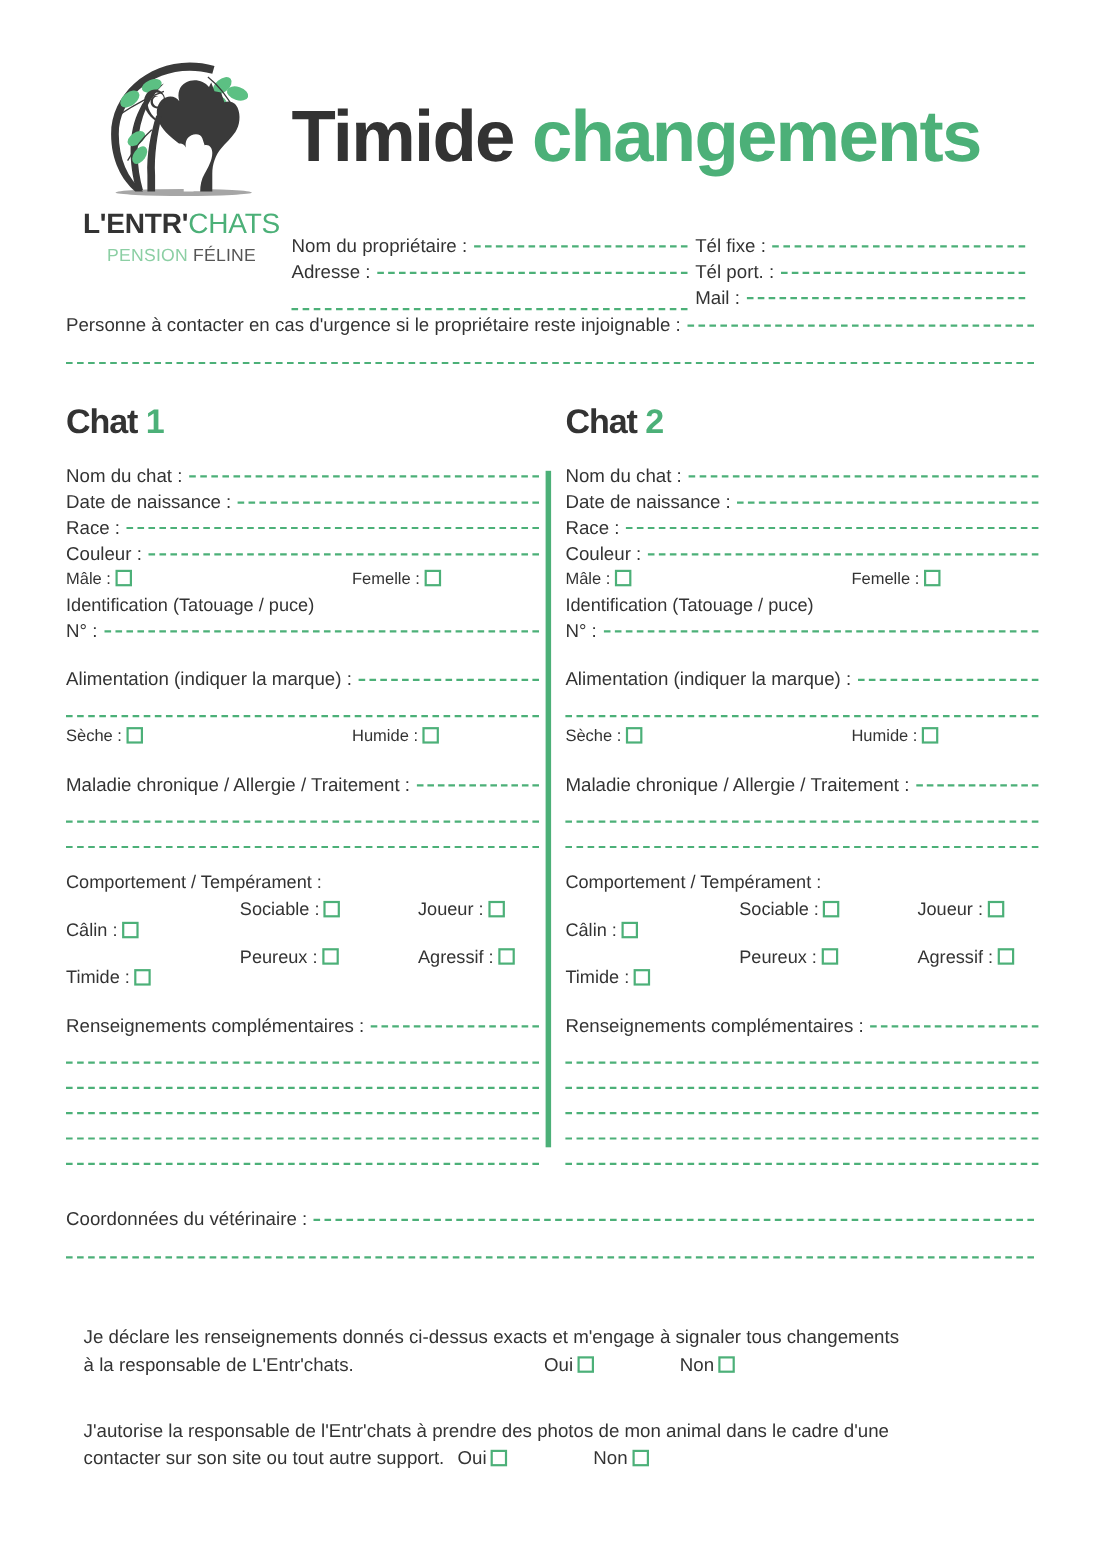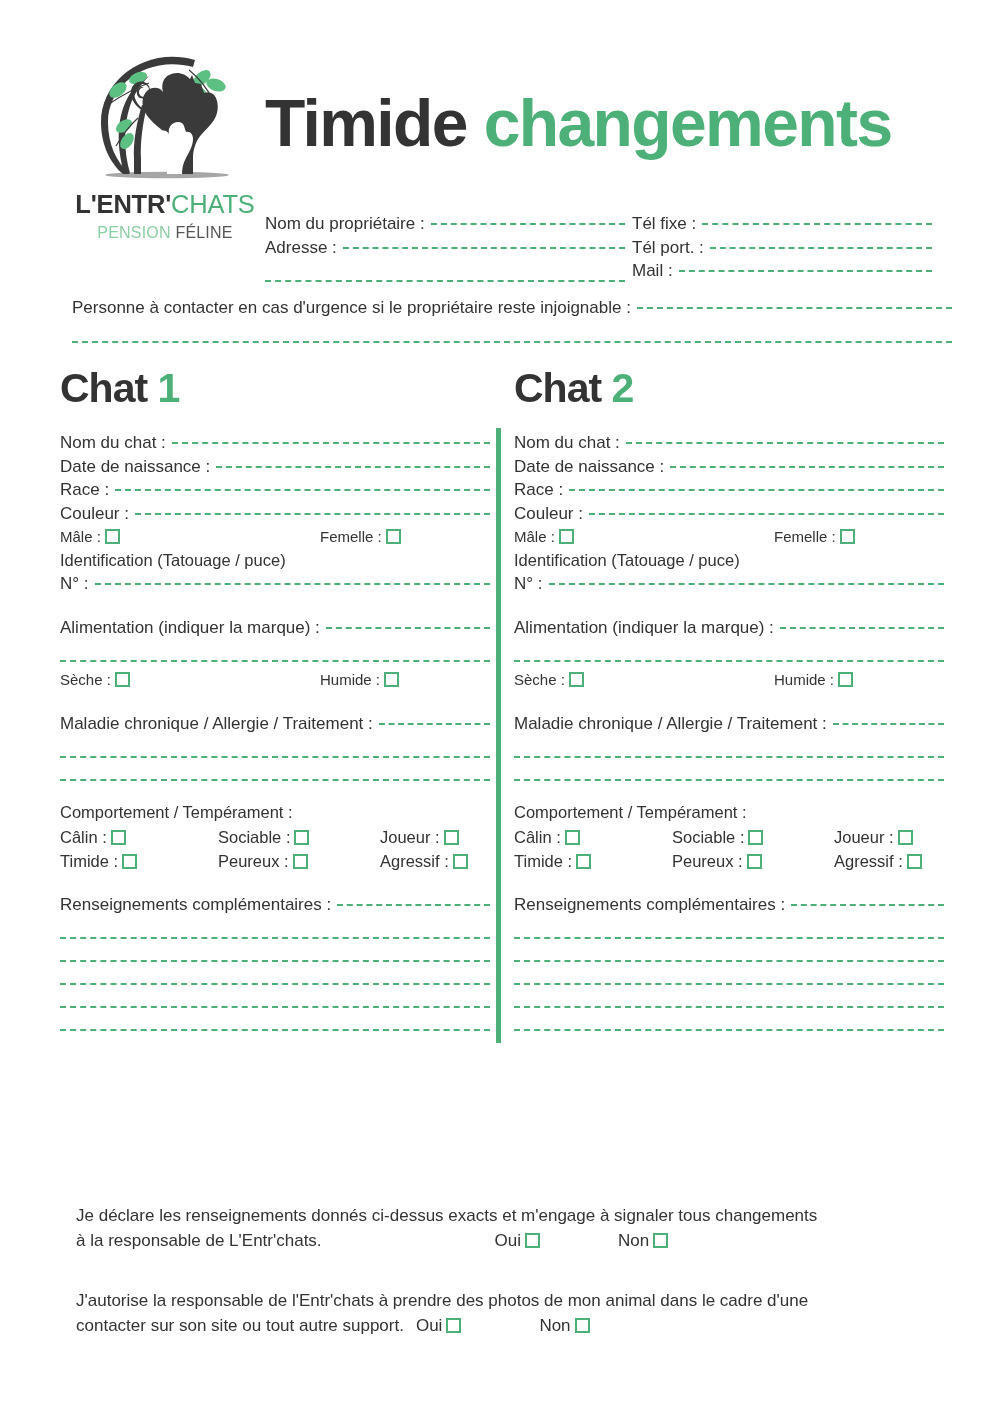--- a/index.html
+++ b/index.html
@@ -110,25 +110,24 @@
     border-bottom: 2px dashed #4cb078;
     height: 0;
     width: 100%;
     margin-top: 21px;
   }
 
   
   .emergency {
     position: absolute;
     left: 60px;
-    top: 296px;
+    top: 284px;
     width: 880px;
     font-size: 16.5px;
     line-height: 23px;
-    margin-left: 12px;
   }
 
   
   .cat-col {
     position: absolute;
     top: 368px;
     width: 430px;
   }
   .cat-col.left  { left: 60px; }
   .cat-col.right { left: 514px; }
@@ -136,21 +135,21 @@
   .divider {
     position: absolute;
     left: 496px;
     top: 428px;
     width: 5px;
     height: 615px;
     background: #4cb078;
   }
 
   .cat-title {
-    font-size: 41px;
+    font-size: 31px;
     font-weight: bold;
     letter-spacing: -1px;
     line-height: 1;
     margin: 0 0 22px 0;
     white-space: nowrap;
   }
   .cat-title .ct1 { color: #333333; }
   .cat-title .ct2 { color: #4cb078; }
 
   
@@ -173,21 +172,21 @@
   }
   .pairrow .c1 { flex: 0 0 260px; }
   .pairrow .c2 { flex: 0 0 auto; }
 
   .triprow {
     display: flex;
     font-size: 16.5px;
     line-height: 24px;
     white-space: nowrap;
   }
-  .triprow .c1 { flex: 0 0 158px; }
+  .triprow .c1 { flex: 0 0 158px; margin-top: 19px; }
   .triprow .c2 { flex: 0 0 162px; }
   .triprow .c3 { flex: 0 0 auto; }
 
   .plain { font-size: 16.5px; line-height: 23.5px; white-space: nowrap; }
 
   .blk { margin-top: 20px; }
 
   
   .vet {
     position: absolute;
@@ -481,20 +480,28 @@
           <span class="fill"></span>
       </div>
       <div class="full-dash"></div>
       <div class="full-dash"></div>
       <div class="full-dash"></div>
       <div class="full-dash"></div>
       <div class="full-dash"></div>
     </div>
   </div>
 
+  <div class="vet">
+    <div class="row">
+      <span class="lbl">Coordonnées du vétérinaire  :</span>
+      <span class="gap6"></span>
+      <span class="fill"></span>
+    </div>
+    <div class="full-dash"></div>
+  </div>
 
   <div class="decl d1">
     <p>Je déclare les renseignements donnés ci-dessus exacts et m'engage à signaler tous changements</p>
     <div class="decl-line2">
       <span class="dtext">à la responsable de L'Entr'chats.</span>
       <span class="dspacer1" style="flex:0 0 173px;"></span>
       <span class="yn"><span>Oui</span><span class="cbx"></span></span>
       <span class="dspacer2"></span>
       <span class="yn"><span>Non</span><span class="cbx"></span></span>
     </div>

